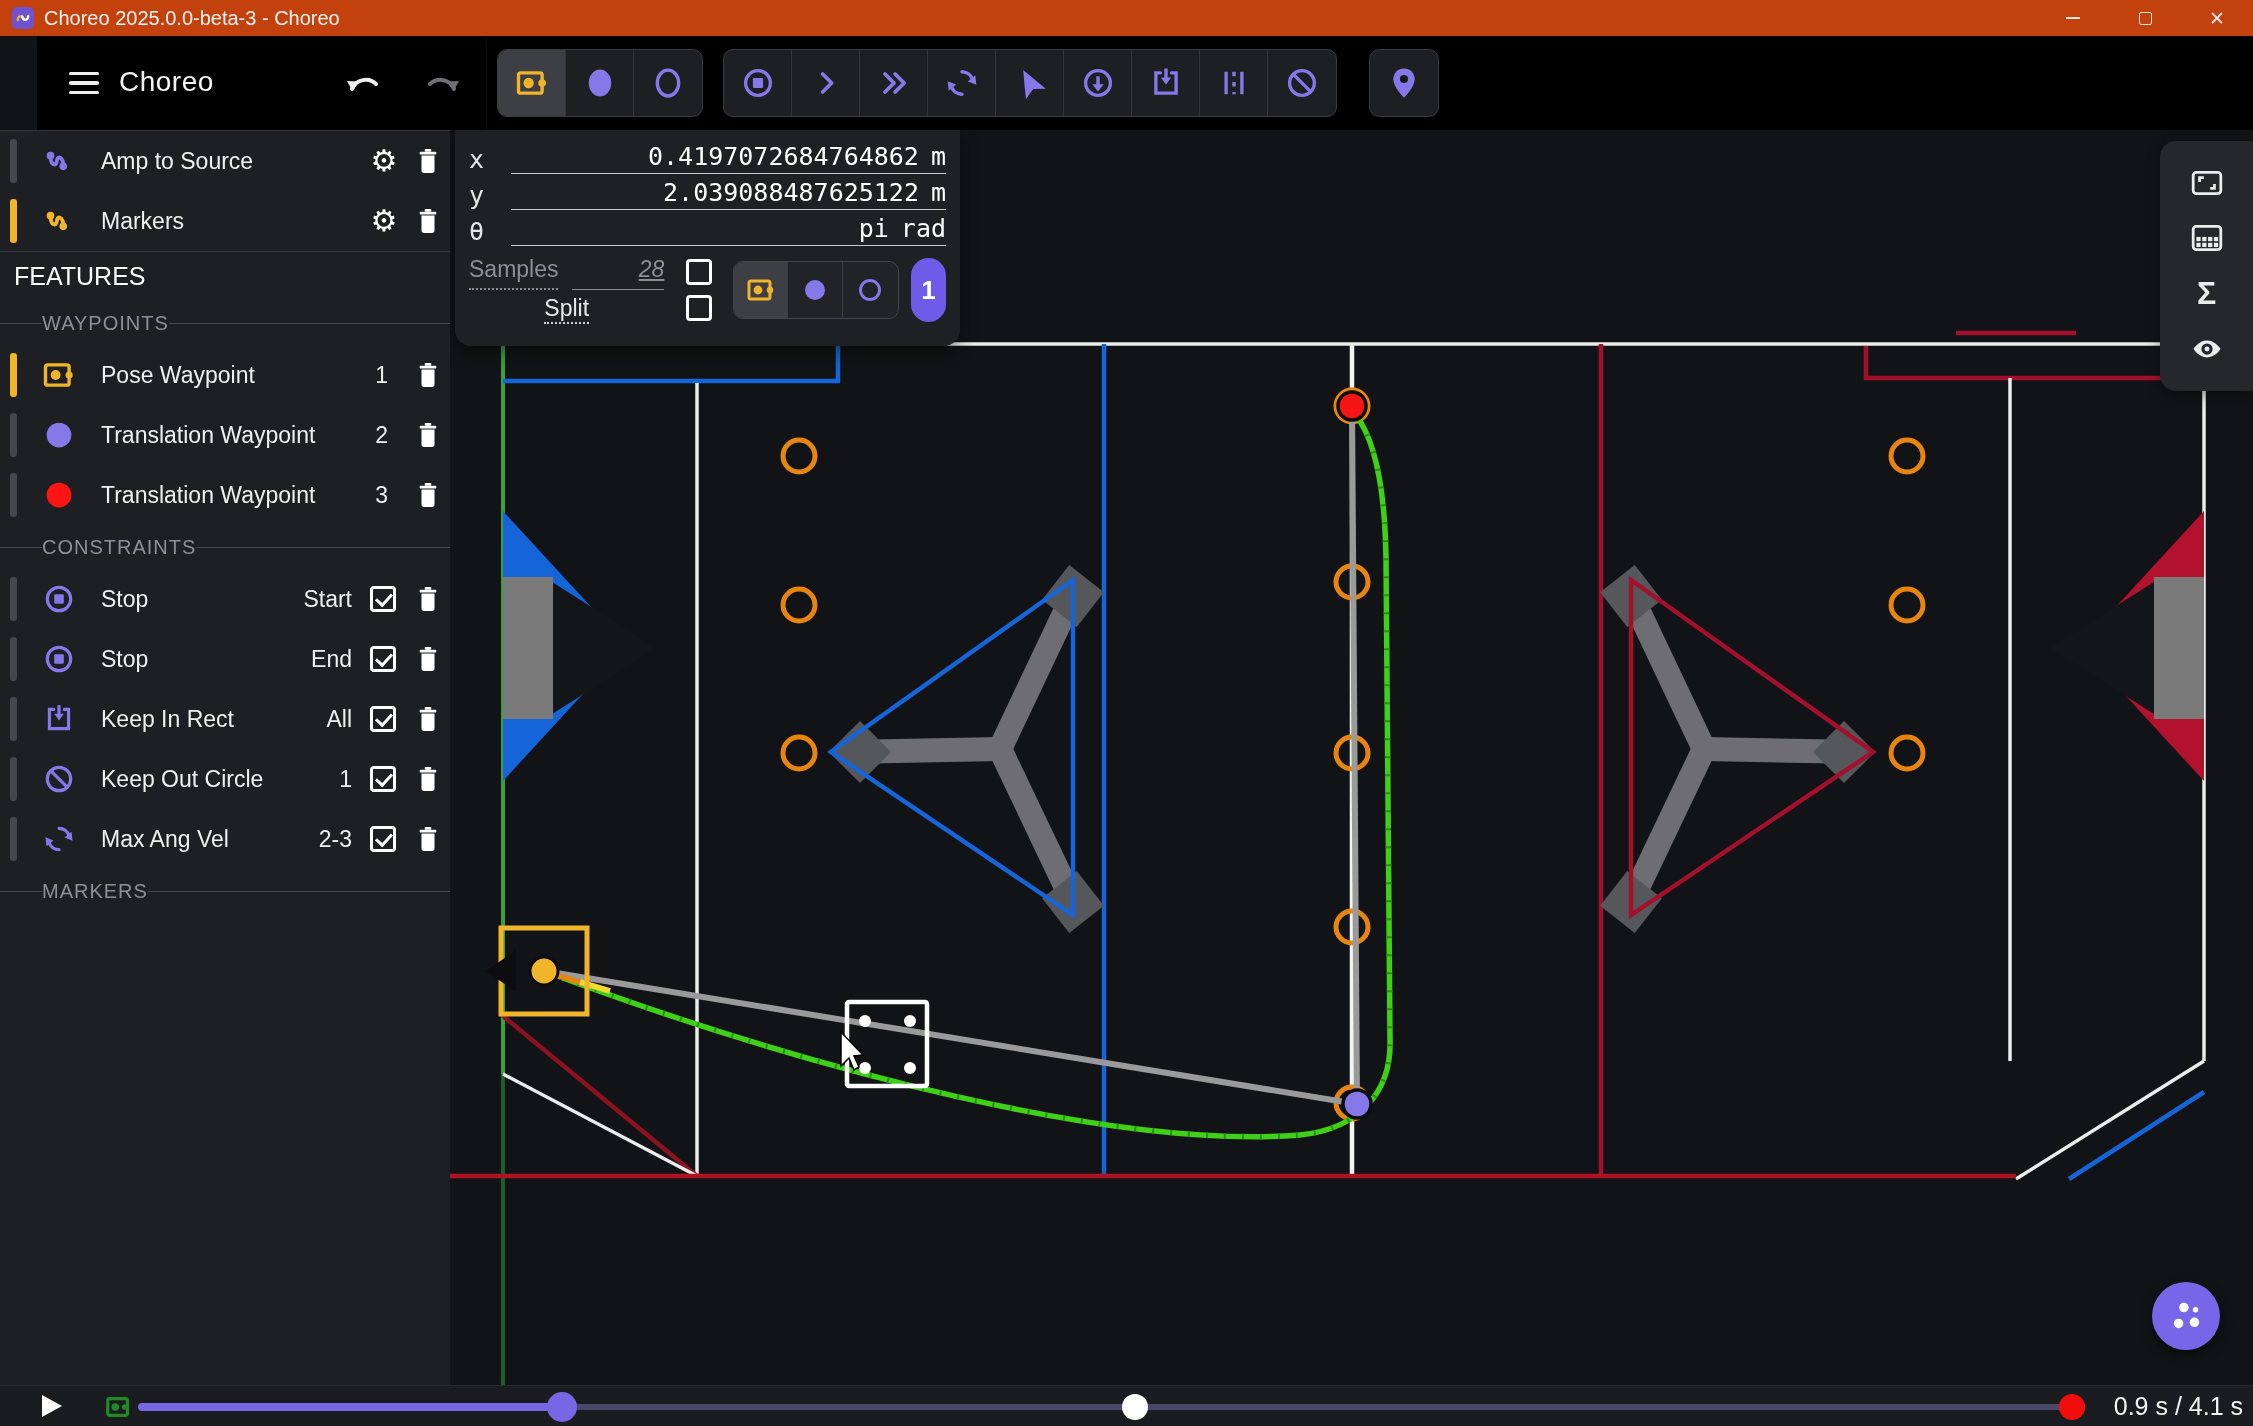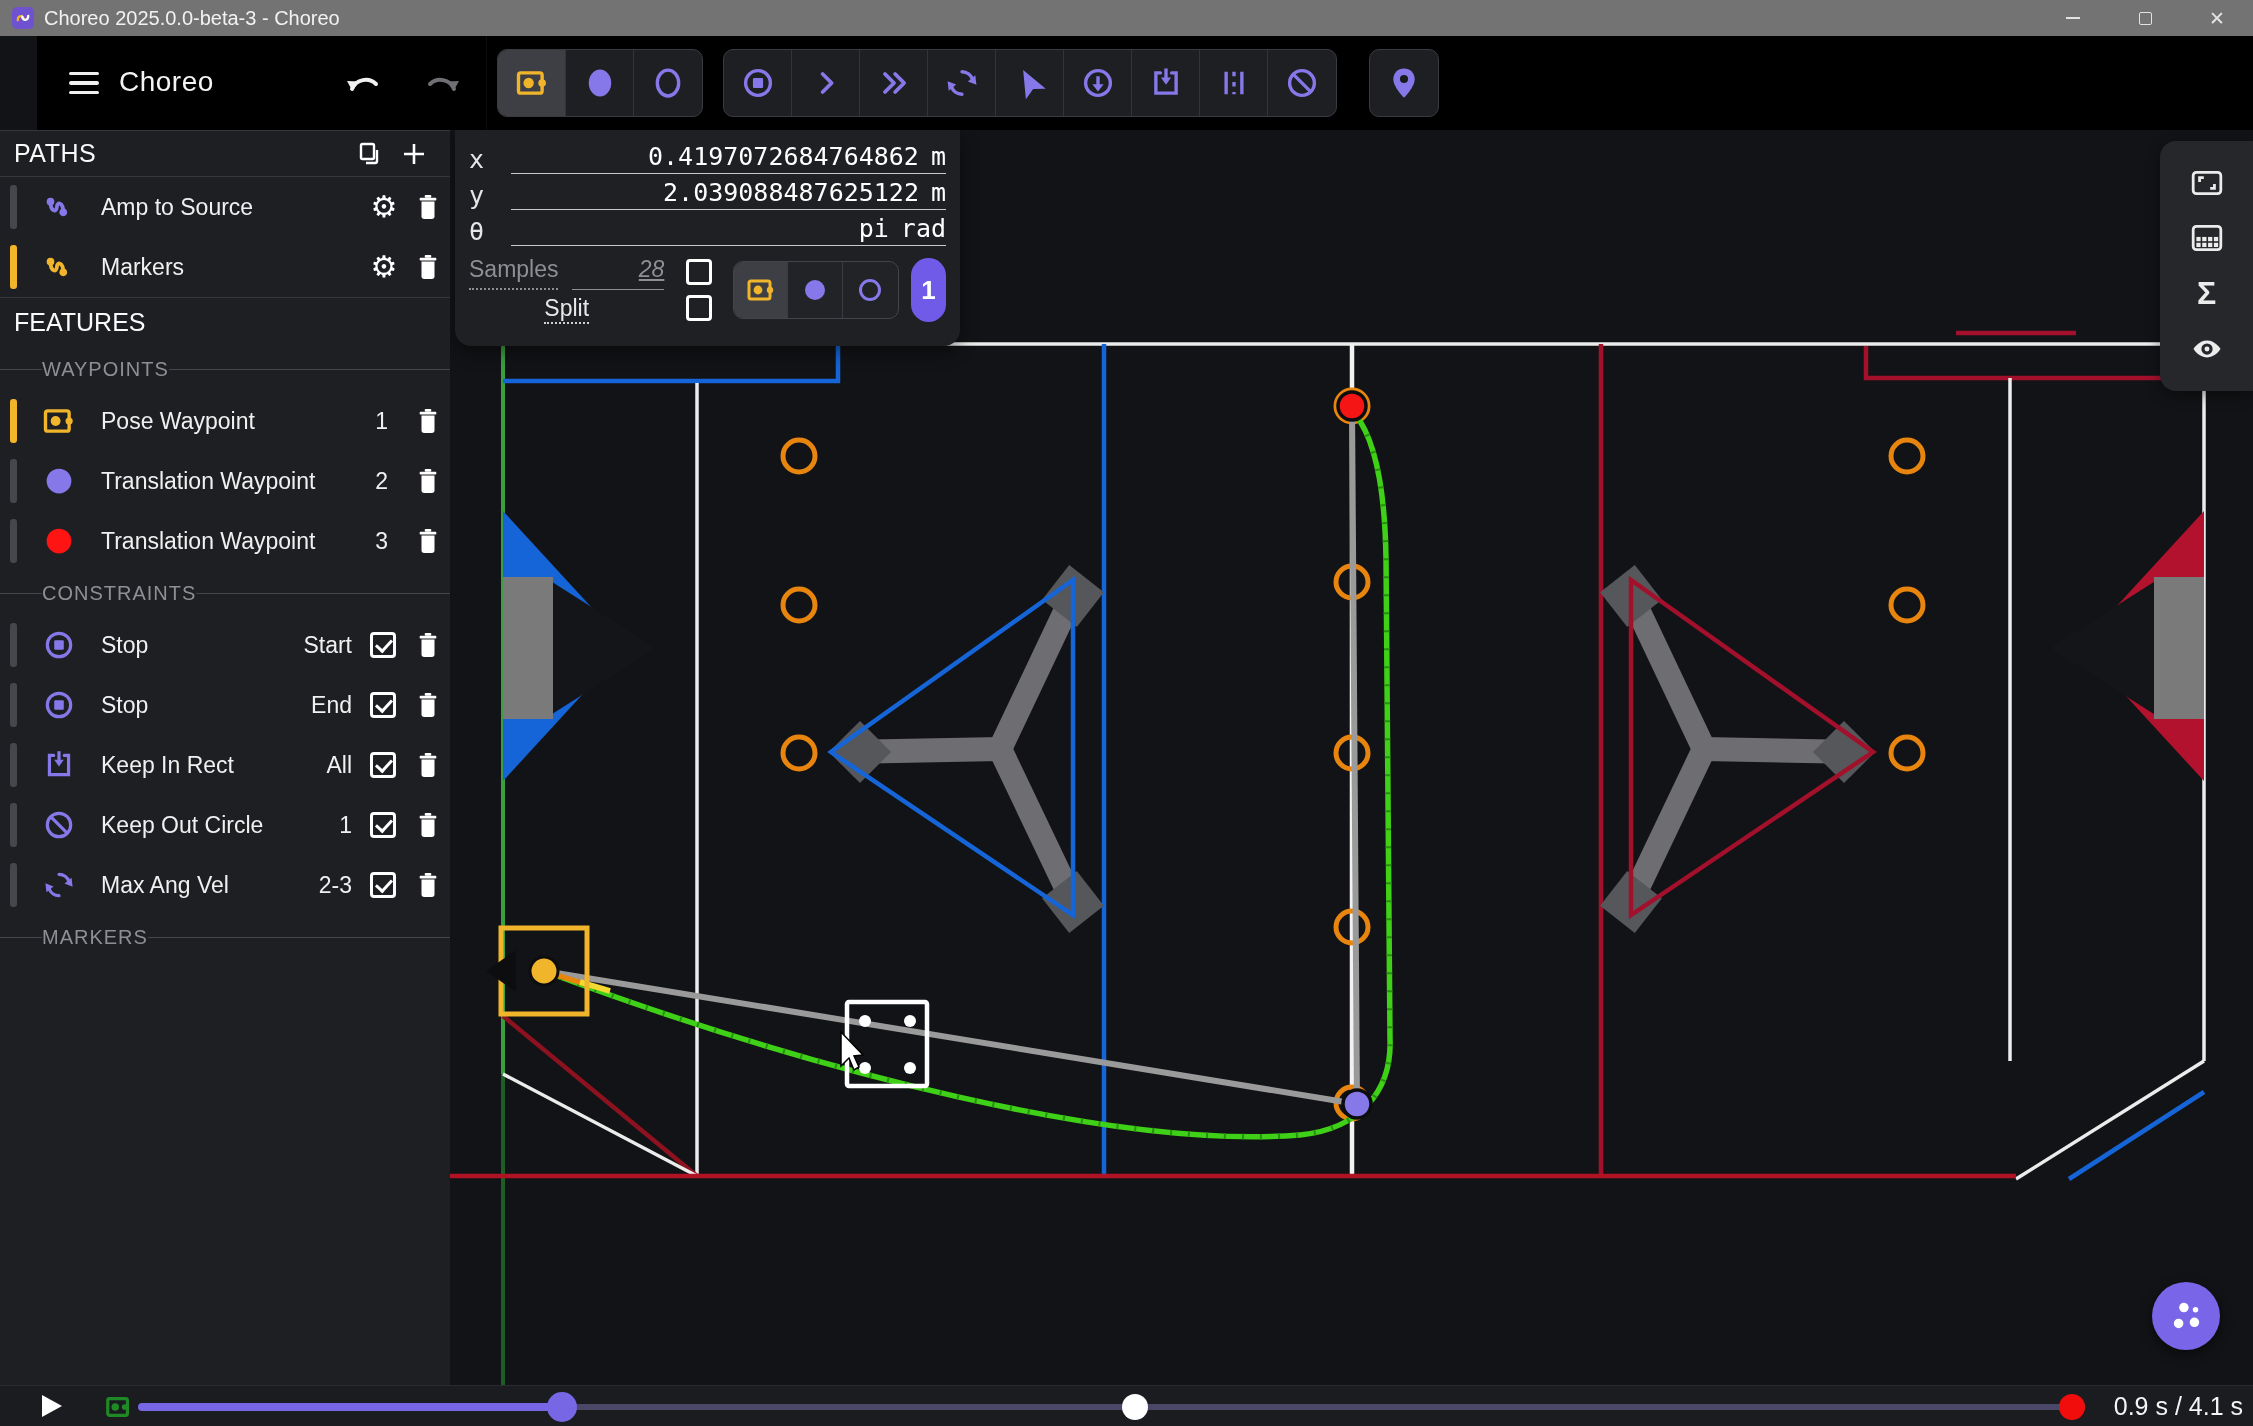--- a/index.html
+++ b/index.html
@@ -1,21 +1,21 @@
 <!DOCTYPE html>
 <html><head>
 <meta charset="utf-8">
 <style>
   * { margin:0; padding:0; box-sizing:border-box; }
   html,body { width:2253px; height:1426px; background:#000; overflow:hidden;
               font-family:"Liberation Sans", sans-serif; color:#e8e8e8; }
   #root { position:relative; width:2253px; height:1426px; background:#121316; }
 
   
-  .titlebar { position:absolute; left:0; top:0; width:100%; height:36px; background:#737373;
+  .titlebar { position:absolute; left:0; top:0; width:100%; height:36px; background:#c2410c;
               display:flex; align-items:center; }
   .titlebar .logo { width:22px; height:22px; margin-left:12px; border-radius:5px; background:#6f52cf;
                     display:flex; align-items:center; justify-content:center; }
   .titlebar .title { margin-left:10px; font-size:20px; color:#f2f2f2; }
   .win-controls { position:absolute; right:0; top:0; height:36px; display:flex; align-items:center; }
   .win-btn { width:72px; height:36px; display:flex; align-items:center; justify-content:center; color:#e3e3e3; font-size:18px; }
   .win-btn .bar { width:14px; height:2px; background:#e3e3e3; }
   .win-btn .box { width:13px; height:13px; border:1.8px solid #e3e3e3; border-radius:2px; }
   .win-btn .x  { font-size:19px; line-height:1; }
 
@@ -247,35 +247,20 @@
         <svg width="36" height="36" viewBox="0 0 32 32">
           <path d="M16,3 C10.5,3 6.5,7.2 6.5,12.6 C6.5,19.8 16,29 16,29 C16,29 25.5,19.8 25.5,12.6 C25.5,7.2 21.5,3 16,3 Z" fill="#8678e9"></path>
           <circle cx="16" cy="12.5" r="3.6" fill="#191a1d"></circle>
         </svg>
       </div>
     </div>
   </div>
 
   <aside class="sidebar">
 
-    <div class="side-header">
-      <span class="h-label">PATHS</span>
-      <span class="spacer"></span>
-      <div class="icon-btn">
-        <svg width="28" height="28" viewBox="0 0 28 28">
-          <rect x="5" y="4" width="13" height="15" rx="1.5" stroke="#fff" stroke-width="2.4" fill="none"></rect>
-          <path d="M10,23 h9 a2,2 0 0 0 2,-2 v-11" stroke="#fff" stroke-width="2.4" fill="none"></path>
-        </svg>
-      </div>
-      <div class="icon-btn">
-        <svg width="28" height="28" viewBox="0 0 28 28">
-            <path d="M14,4 V24 M4,14 H24" stroke="#fff" stroke-width="2.6"></path>
-          </svg>
-      </div>
-    </div>
 
     <div class="row">
       <div class="indicator"></div>
       <span class="ic">
         <svg width="34" height="34" viewBox="0 0 32 32">
           <path d="M8,11 C8,21 14,21 14,16 C14,11 20,11 20,21" stroke="#8678e9" stroke-width="3.6" fill="none" stroke-linecap="round"></path>
           <circle cx="8" cy="11" r="3.6" fill="#8678e9"></circle>
             <circle cx="20" cy="21" r="3.6" fill="#8678e9"></circle>
         </svg>
       </span>

